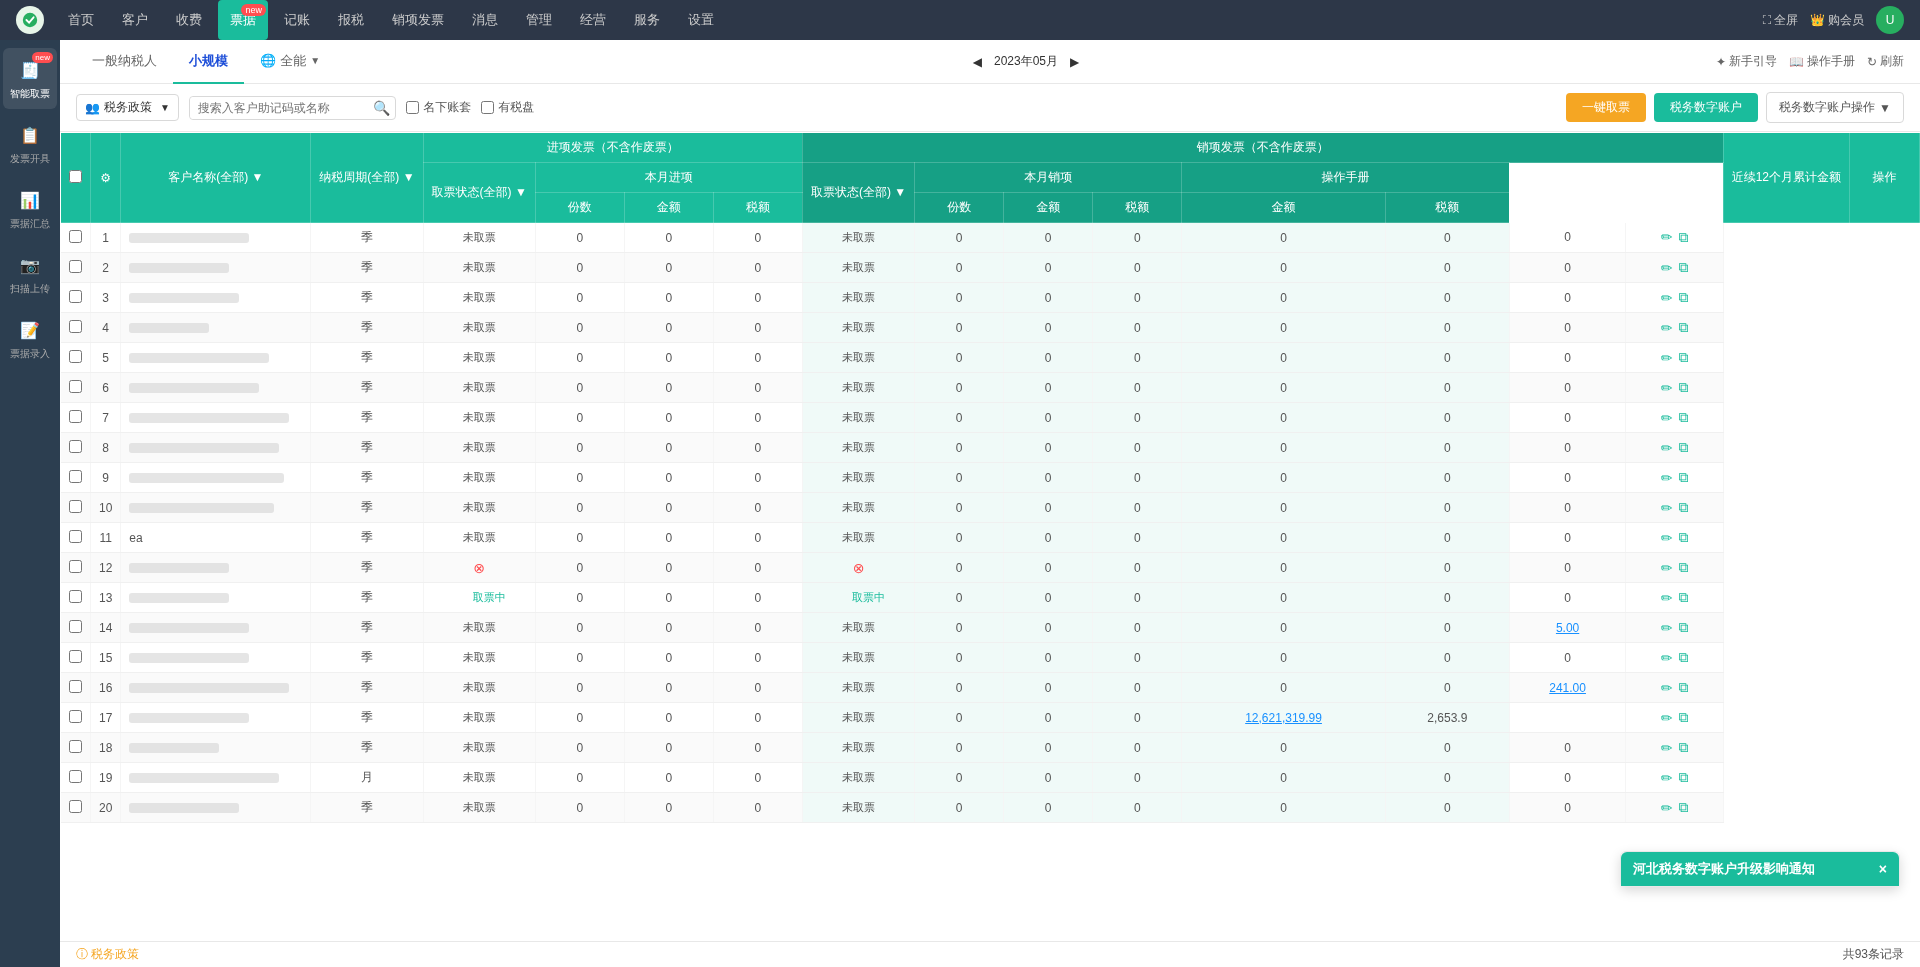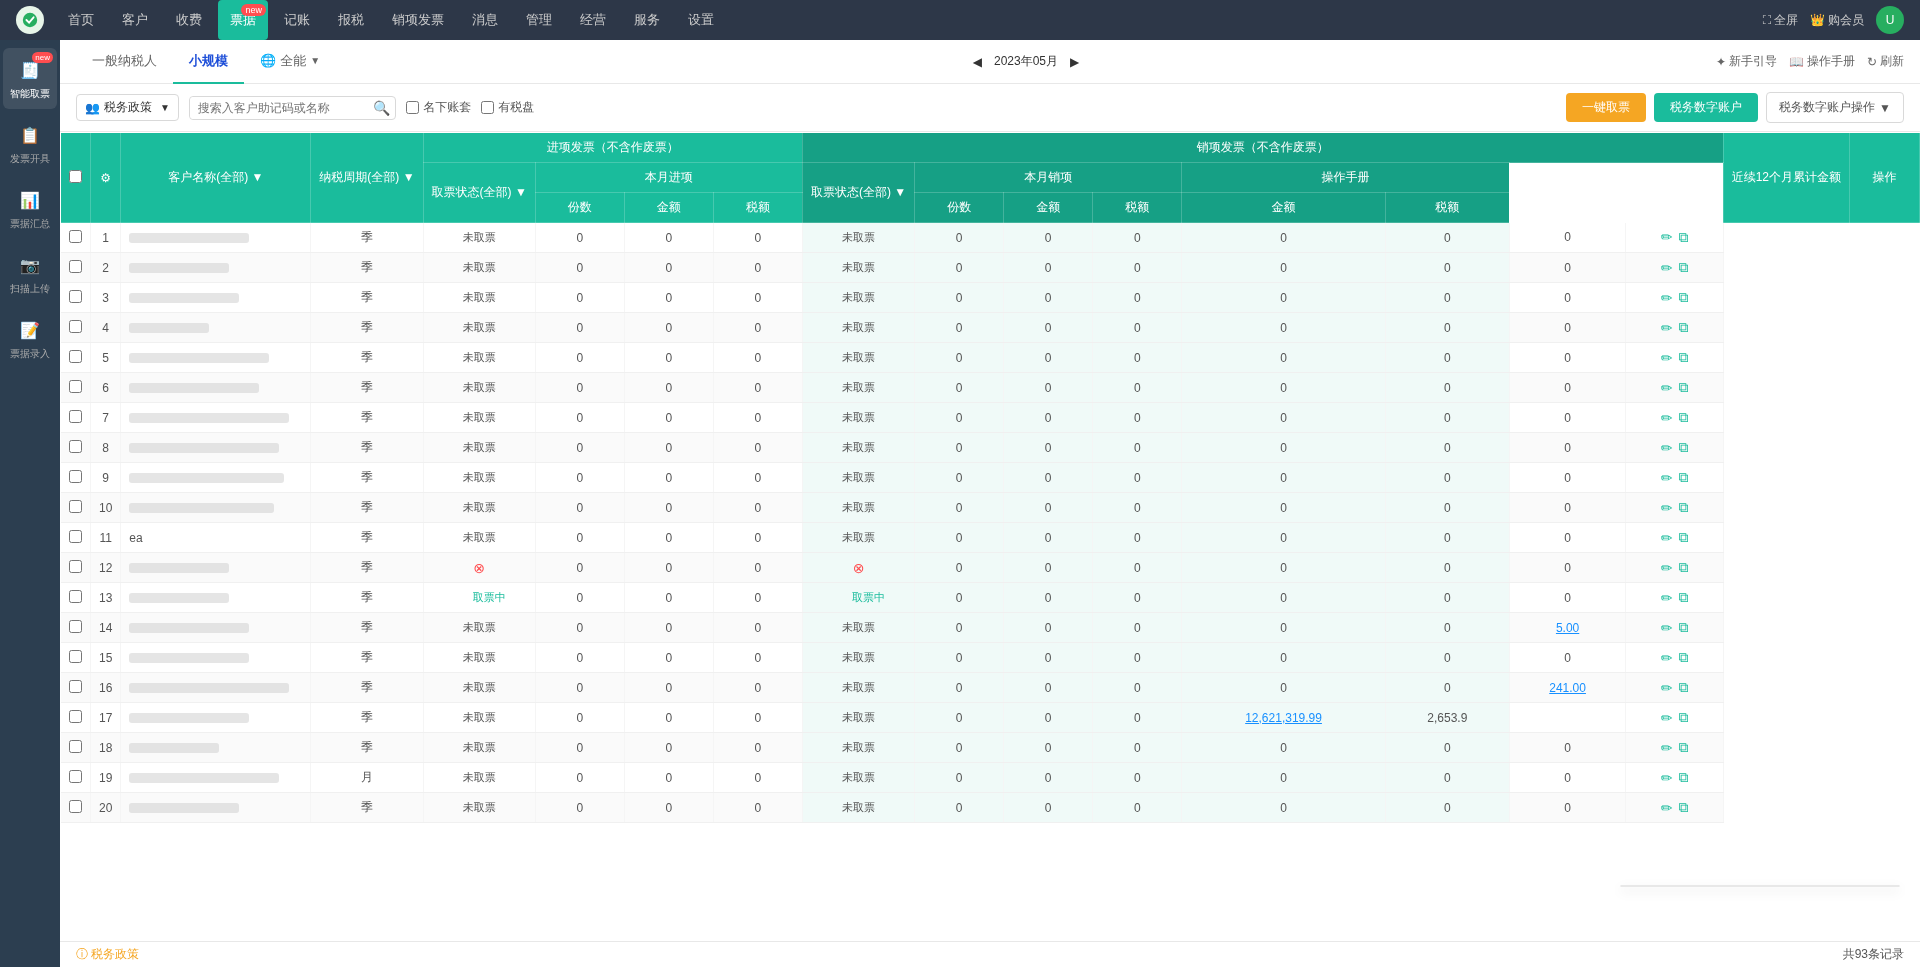--- a/index.html
+++ b/index.html
@@ -697,13 +697,17 @@
       <span class="tax-policy">
         <span>ⓘ</span>
         <span>税务政策</span>
       </span>
       <span class="record-count">共93条记录</span>
     </div>
   </div>
 </div>
 
 <div class="notification-popup">
+  <div class="notification-header">
+    <span>河北税务数字账户升级影响通知</span>
+    <span class="notification-close">×</span>
+  </div>
 </div>
 
 </body></html>

